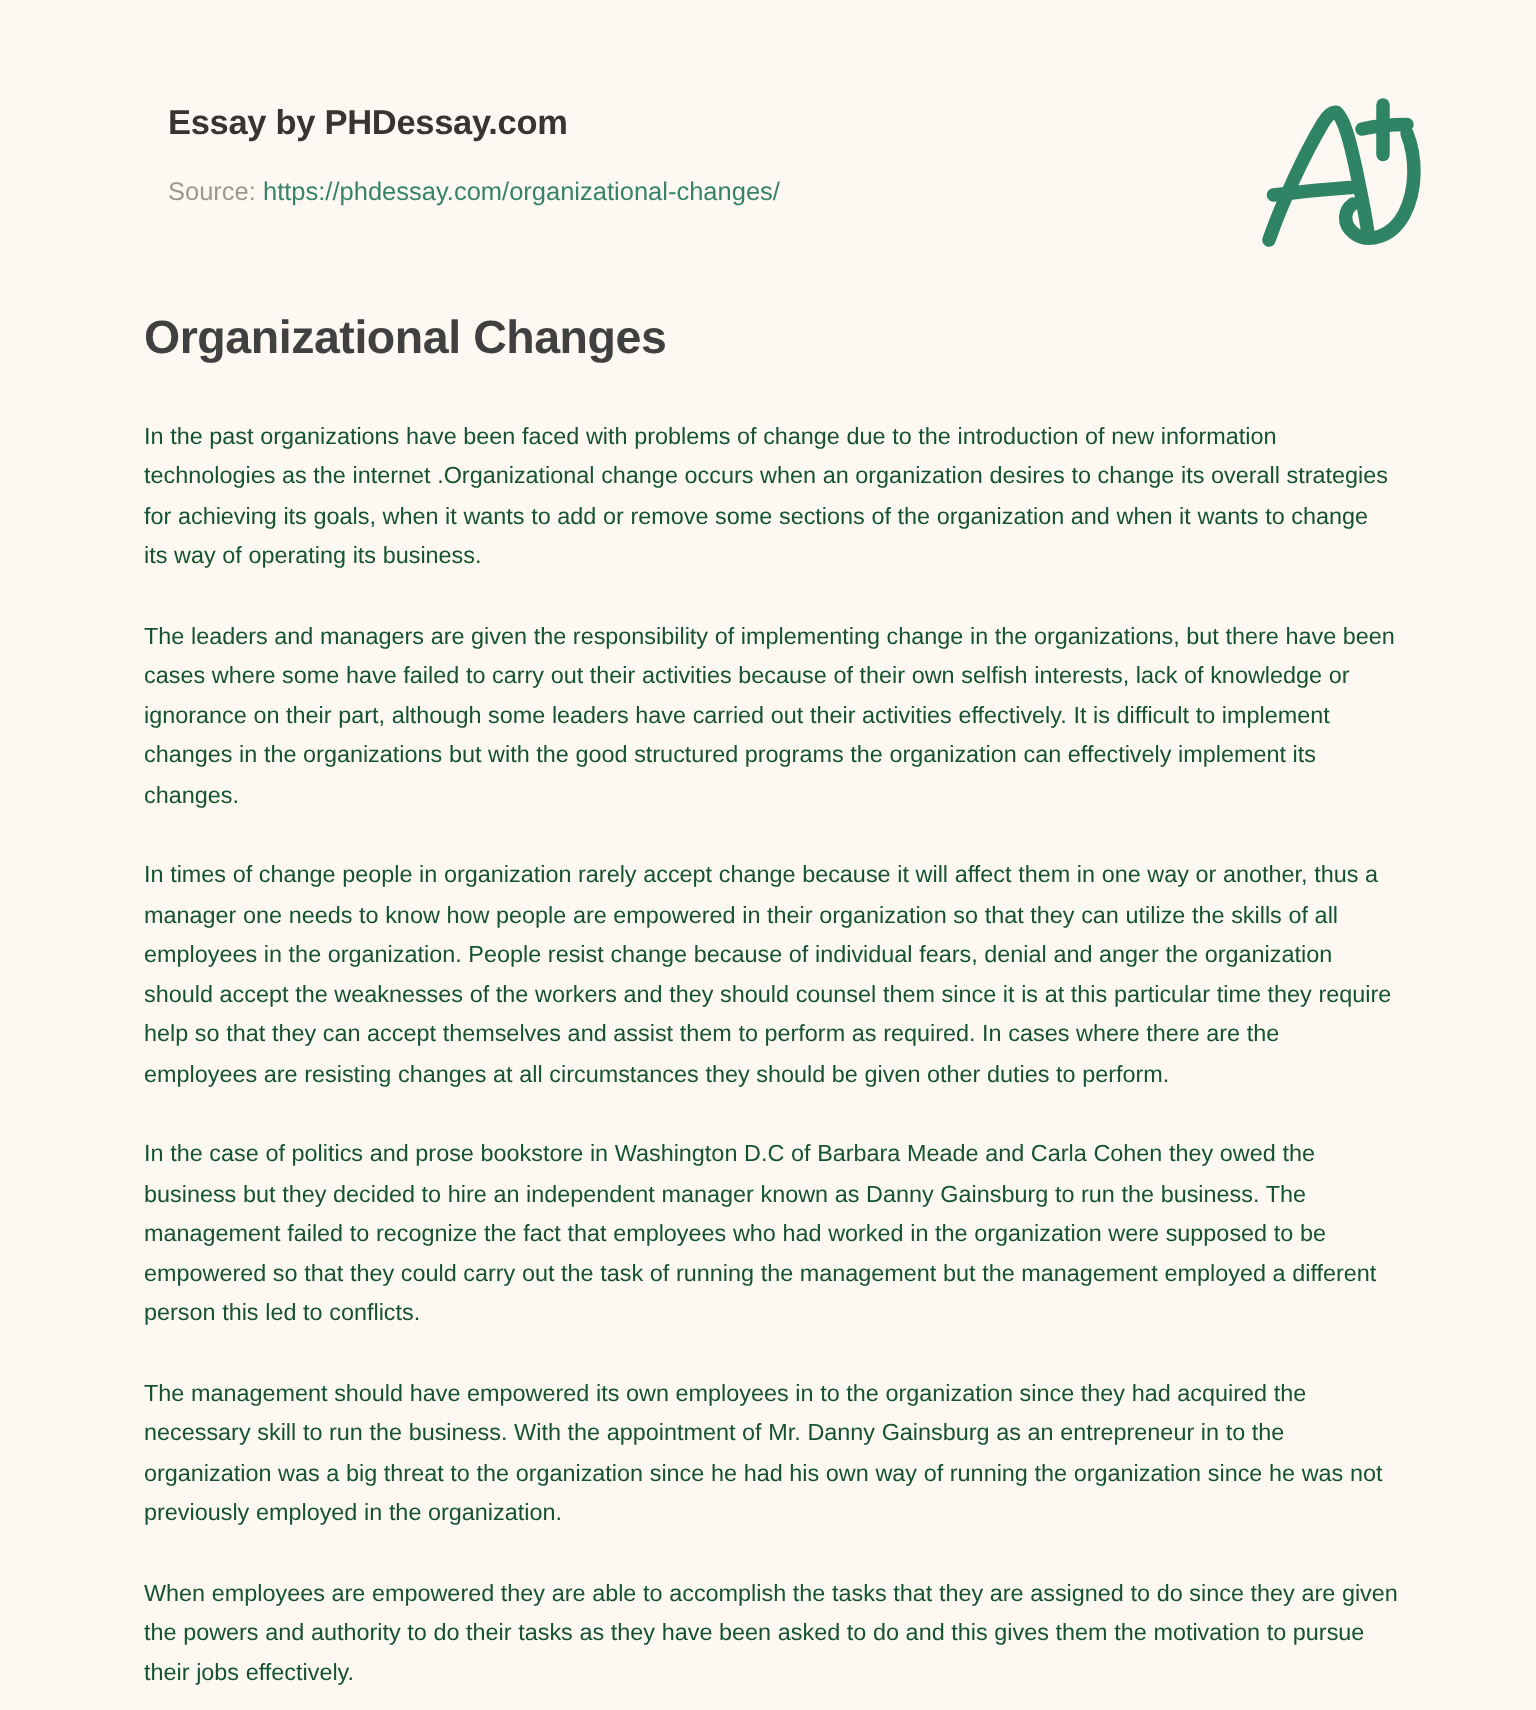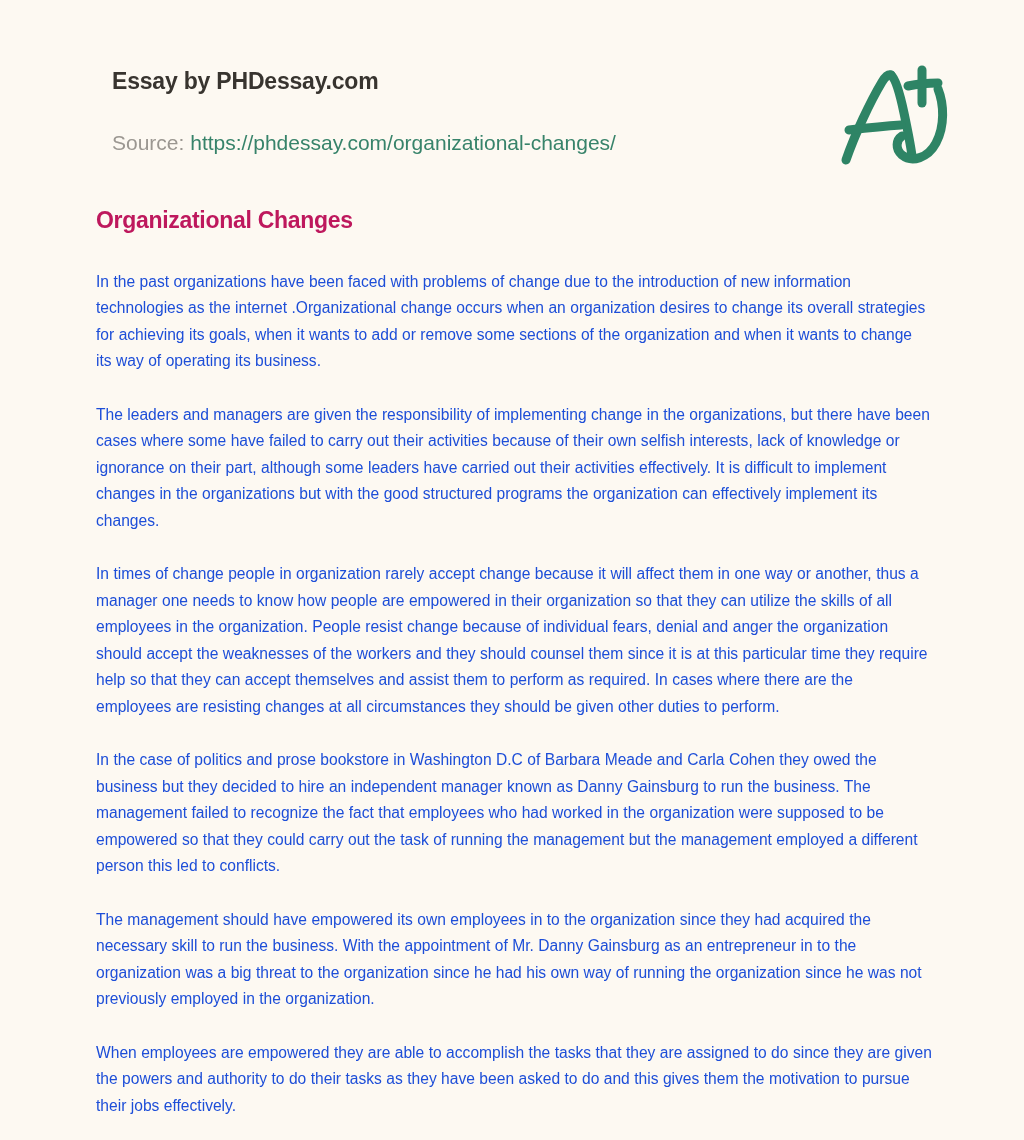--- a/index.html
+++ b/index.html
@@ -44,22 +44,22 @@
   .brand-title {
     font-size: 23px;
     font-weight: bold;
     color: #38342f;
     letter-spacing: -0.2px;
     line-height: 1.2;
     margin: 0;
   }
 
   .source-line {
-    margin-top: 34px;
-    font-size: 21px;
+    margin-top: 22px;
+    font-size: 17px;
     line-height: 1.2;
     white-space: nowrap;
   }
 
   .source-label {
     color: #9b9791;
   }
 
   .source-url {
     color: #37836a;
@@ -82,32 +82,32 @@
 
   
   .article {
     position: absolute;
     left: 96px;
     top: 206px;
     width: 836px;
   }
 
   .doc-title {
-    font-size: 23px;
+    font-size: 31px;
     font-weight: bold;
-    color: #be185d;
+    color: #404040;
     letter-spacing: -0.3px;
     line-height: 1.25;
     margin: 0 0 34px 0;
   }
 
   .body-text p {
     font-size: 15.6px;
     line-height: 26.5px;
-    color: #1d4ed8;
+    color: #14532d;
     margin: 0 0 27px 0;
     text-align: left;
     word-spacing: 0.1px;
   }
 
   .body-text p:last-child {
     margin-bottom: 17px;
   }
 </style>
 </head>

